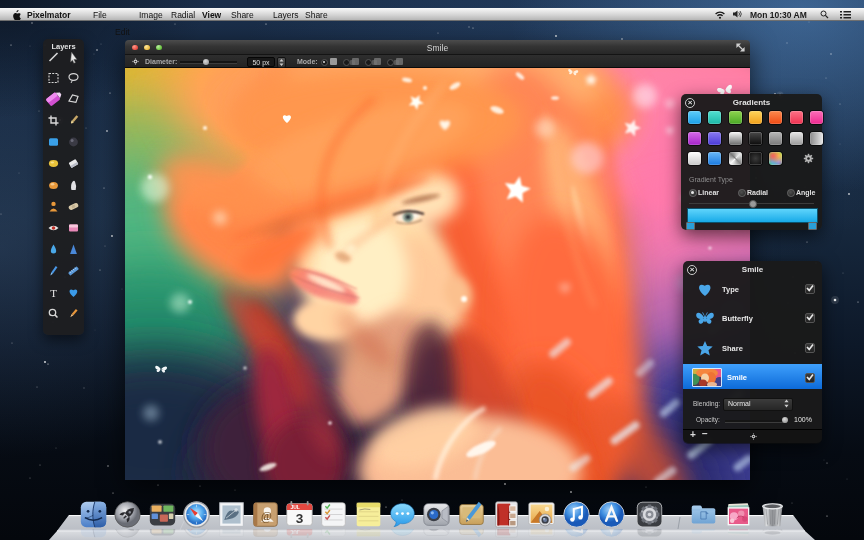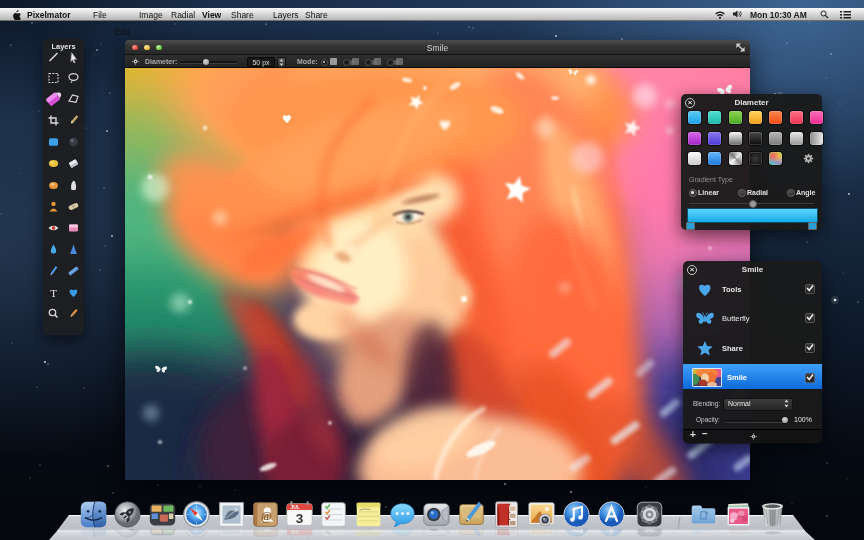--- a/index.html
+++ b/index.html
@@ -685,21 +685,21 @@
       <line x1="11.9" y1="275.9" x2="14.5" y2="278.5" stroke="#d8d8d8" stroke-width="1.5"></line>
       <g transform="rotate(40 30.5 274.5)">
         <rect x="29.4" y="269.5" width="2.2" height="6.5" fill="#e8963a"></rect>
         <path d="M29.4 276.0 L30.5 279.5 L31.6 276.0 Z" fill="#f8c88a"></path>
       </g>
     </svg>
 </div>
 
 <div class="panel" id="gpanel" style="left:681px;top:94px;width:141px;height:136px;">
   <div class="pclose" style="left:4px;top:4px;">×</div>
-  <div class="ptitle" style="top:4px;">Diameter</div>
+  <div class="ptitle" style="top:4px;">Gradients</div>
   <div style="position:absolute;left:7px;top:17px;width:13px;height:13px;border-radius:3px;background:linear-gradient(#5ecdf8,#1b9fe8);box-shadow:0 0 0 1px rgba(0,0,0,.6), inset 0 0 0 .5px rgba(255,255,255,.35);"></div>
     <div style="position:absolute;left:27.3px;top:17px;width:13px;height:13px;border-radius:3px;background:linear-gradient(#52e0d0,#1db8a8);box-shadow:0 0 0 1px rgba(0,0,0,.6), inset 0 0 0 .5px rgba(255,255,255,.35);"></div>
     <div style="position:absolute;left:47.6px;top:17px;width:13px;height:13px;border-radius:3px;background:linear-gradient(#8ed44e,#4aa826);box-shadow:0 0 0 1px rgba(0,0,0,.6), inset 0 0 0 .5px rgba(255,255,255,.35);"></div>
     <div style="position:absolute;left:67.9px;top:17px;width:13px;height:13px;border-radius:3px;background:linear-gradient(#fed45a,#f0a01c);box-shadow:0 0 0 1px rgba(0,0,0,.6), inset 0 0 0 .5px rgba(255,255,255,.35);"></div>
     <div style="position:absolute;left:88.2px;top:17px;width:13px;height:13px;border-radius:3px;background:linear-gradient(#fd8a4e,#f04a14);box-shadow:0 0 0 1px rgba(0,0,0,.6), inset 0 0 0 .5px rgba(255,255,255,.35);"></div>
     <div style="position:absolute;left:108.5px;top:17px;width:13px;height:13px;border-radius:3px;background:linear-gradient(#fd7186,#ee3352);box-shadow:0 0 0 1px rgba(0,0,0,.6), inset 0 0 0 .5px rgba(255,255,255,.35);"></div>
     <div style="position:absolute;left:128.8px;top:17px;width:13px;height:13px;border-radius:3px;background:linear-gradient(#fc6eb8,#ee2a90);box-shadow:0 0 0 1px rgba(0,0,0,.6), inset 0 0 0 .5px rgba(255,255,255,.35);"></div>
     <div style="position:absolute;left:7px;top:37.5px;width:13px;height:13px;border-radius:3px;background:linear-gradient(#d66ae8,#a524c8);box-shadow:0 0 0 1px rgba(0,0,0,.6), inset 0 0 0 .5px rgba(255,255,255,.35);"></div>
     <div style="position:absolute;left:27.3px;top:37.5px;width:13px;height:13px;border-radius:3px;background:linear-gradient(#8a7af0,#4a3ad8);box-shadow:0 0 0 1px rgba(0,0,0,.6), inset 0 0 0 .5px rgba(255,255,255,.35);"></div>
     <div style="position:absolute;left:47.6px;top:37.5px;width:13px;height:13px;border-radius:3px;background:linear-gradient(#f8f8f8,#6a6a6a);box-shadow:0 0 0 1px rgba(0,0,0,.6), inset 0 0 0 .5px rgba(255,255,255,.35);"></div>
@@ -742,36 +742,36 @@
   <div style="position:absolute;left:5px;top:128px;width:7px;height:6px;background:#2a9fd8;border:1px solid #666;border-radius:1px;"></div>
   <div style="position:absolute;right:5px;top:128px;width:7px;height:6px;background:#2a9fd8;border:1px solid #666;border-radius:1px;"></div>
 </div>
 
 <div class="panel" id="lpanel" style="left:683px;top:261px;width:139px;height:182px;">
   <div class="pclose" style="left:4px;top:4px;">×</div>
   <div class="ptitle" style="top:4px;">Smile</div>
   <svg style="position:absolute;left:12px;top:17.5px" width="20" height="20" viewBox="0 0 20 20">
       <path d="M10 17 C1 10.5 3.4 3 9.7 6.8 C16 3 18.6 10.5 10 17 Z" fill="#4aa6e8"></path>
     </svg>
-    <span style="position:absolute;left:39px;top:23.5px;font-size:7.5px;font-weight:bold;color:#e8e8e8;">Tools</span>
+    <span style="position:absolute;left:39px;top:23.5px;font-size:7.5px;font-weight:bold;color:#e8e8e8;">Type</span>
     <div style="position:absolute;left:122px;top:22.5px;width:8px;height:8px;border-radius:2px;background:linear-gradient(#3a3a3a,#222);border:1px solid #555;"></div>
     <svg style="position:absolute;left:122px;top:21.5px" width="10" height="10" viewBox="0 0 10 10">
       <path d="M2 5 L4.2 7.4 L8 2.6" stroke="#e8e8e8" stroke-width="1.6" fill="none"></path>
     </svg>
     <svg style="position:absolute;left:12px;top:47px" width="20" height="20" viewBox="0 0 20 20">
       <g fill="#4aa6e8">
         <path d="M9.5 10.2 C6 3.5 0.8 3.2 1.2 7.6 C1.5 11 5.5 12 9.5 10.2 Z"></path>
         <path d="M9.5 11 C5.2 10 2.2 12.2 4.2 15 C5.8 17.2 8.8 14.8 9.5 11 Z"></path>
         <path d="M10.5 10.2 C14 3.5 19.2 3.2 18.8 7.6 C18.5 11 14.5 12 10.5 10.2 Z"></path>
         <path d="M10.5 11 C14.8 10 17.8 12.2 15.8 15 C14.2 17.2 11.2 14.8 10.5 11 Z"></path>
         <ellipse cx="10" cy="10.8" rx="1.1" ry="3.4"></ellipse>
         <path d="M9.2 7.6 L7.6 4.4 M10.8 7.6 L12.4 4.4" stroke="#4aa6e8" stroke-width=".8" fill="none"></path>
       </g>
     </svg>
-    <span style="position:absolute;left:39px;top:53px;font-size:7.5px;font-weight:normal;color:#e8e8e8;">Butterfly</span>
+    <span style="position:absolute;left:39px;top:53px;font-size:7.5px;font-weight:bold;color:#e8e8e8;">Butterfly</span>
     <div style="position:absolute;left:122px;top:52px;width:8px;height:8px;border-radius:2px;background:linear-gradient(#3a3a3a,#222);border:1px solid #555;"></div>
     <svg style="position:absolute;left:122px;top:51px" width="10" height="10" viewBox="0 0 10 10">
       <path d="M2 5 L4.2 7.4 L8 2.6" stroke="#e8e8e8" stroke-width="1.6" fill="none"></path>
     </svg>
     <svg style="position:absolute;left:12px;top:76.5px" width="20" height="20" viewBox="0 0 20 20">
       <path d="M10 3 L12.2 8.1 L17.7 8.6 L13.5 12.2 L14.8 17.6 L10 14.7 L5.2 17.6 L6.5 12.2 L2.3 8.6 L7.8 8.1 Z" fill="#4aa6e8"></path>
     </svg>
     <span style="position:absolute;left:39px;top:82.5px;font-size:7.5px;font-weight:bold;color:#e8e8e8;">Share</span>
     <div style="position:absolute;left:122px;top:81.5px;width:8px;height:8px;border-radius:2px;background:linear-gradient(#3a3a3a,#222);border:1px solid #555;"></div>
     <svg style="position:absolute;left:122px;top:80.5px" width="10" height="10" viewBox="0 0 10 10">

